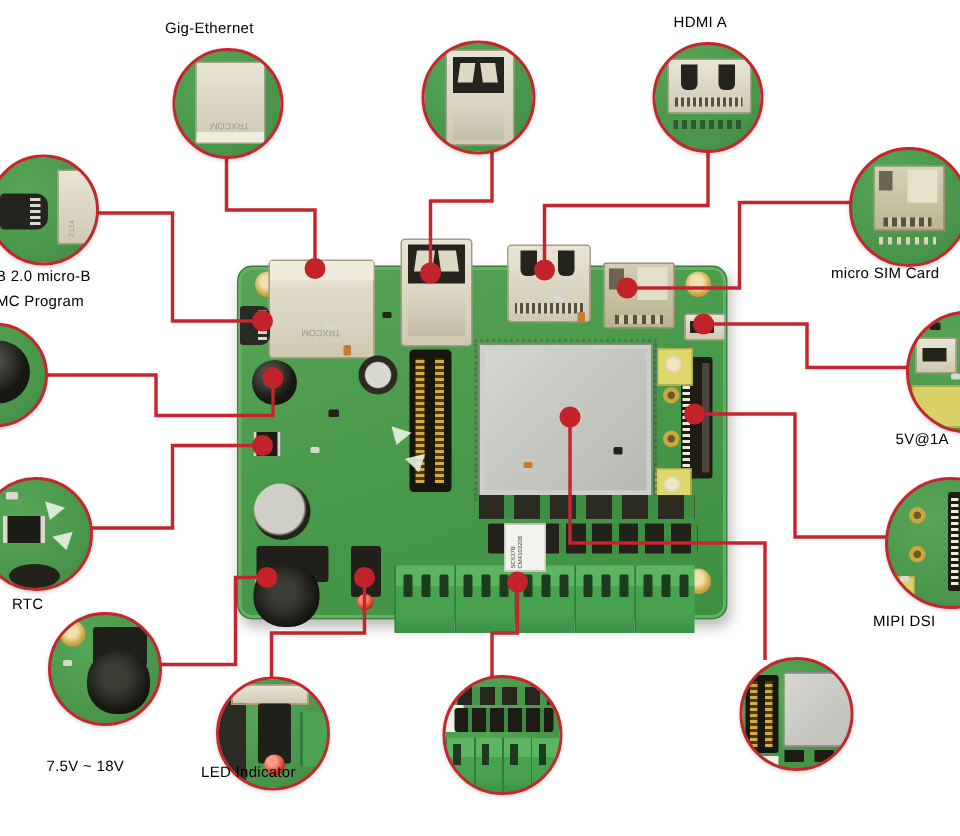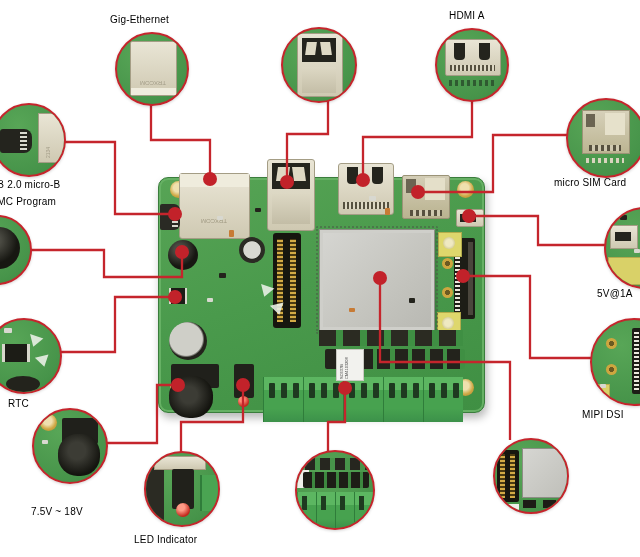--- a/index.html
+++ b/index.html
@@ -310,21 +310,21 @@
     <div class="abs metal" style="left:44px;top:8px;width:26px;height:48px;">
       <div class="vtext abs" style="left:6px;top:4px;font-size:5px;color:#a39d88;height:40px;">2134</div>
     </div>
   </div>
 
   <div class="lbl" style="left:110px;top:12px;z-index:6;">Gig-Ethernet</div>
   <div class="lbl" style="left:449px;top:8px;z-index:6;">HDMI A</div>
   <div class="lbl" style="left:554px;top:175px;z-index:6;">micro SIM Card</div>
   <div class="lbl" style="left:597px;top:286px;z-index:6;">5V@1A</div>
   <div class="lbl" style="left:582px;top:407px;z-index:6;">MIPI DSI</div>
-  <div class="lbl" style="left:134px;top:532px;z-index:6;">LED Indicator</div>
+  <div class="lbl" style="left:134px;top:508px;z-index:6;">LED Indicator</div>
   <div class="lbl" style="left:31px;top:504px;z-index:6;">7.5V ~ 18V</div>
   <div class="lbl" style="left:8px;top:396px;z-index:6;">RTC</div>
   <div class="lbl" style="left:-32px;top:292px;z-index:6;">Buzzer</div>
   <div class="lbl" style="left:-17px;top:177px;z-index:6;">
     <span style="display:block;">USB 2.0 micro-B</span>
     <span style="display:block;">eMMC Program</span>
   </div>
 
 </div>
 

